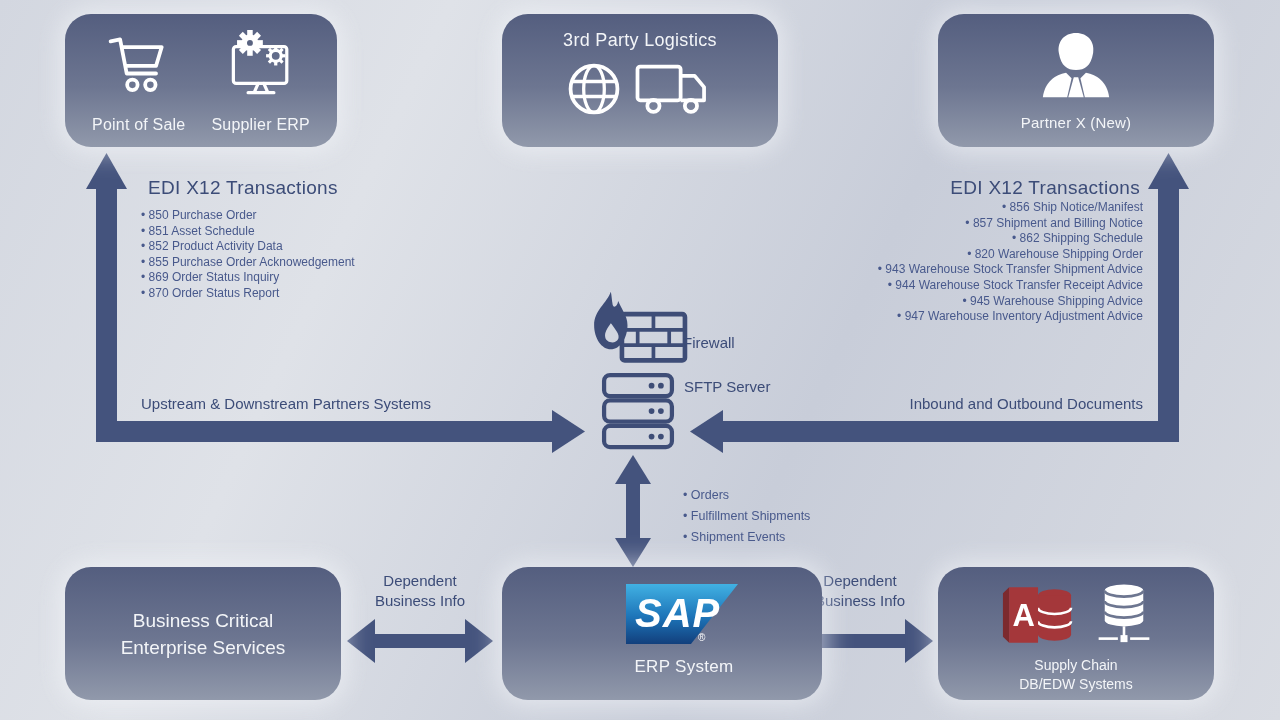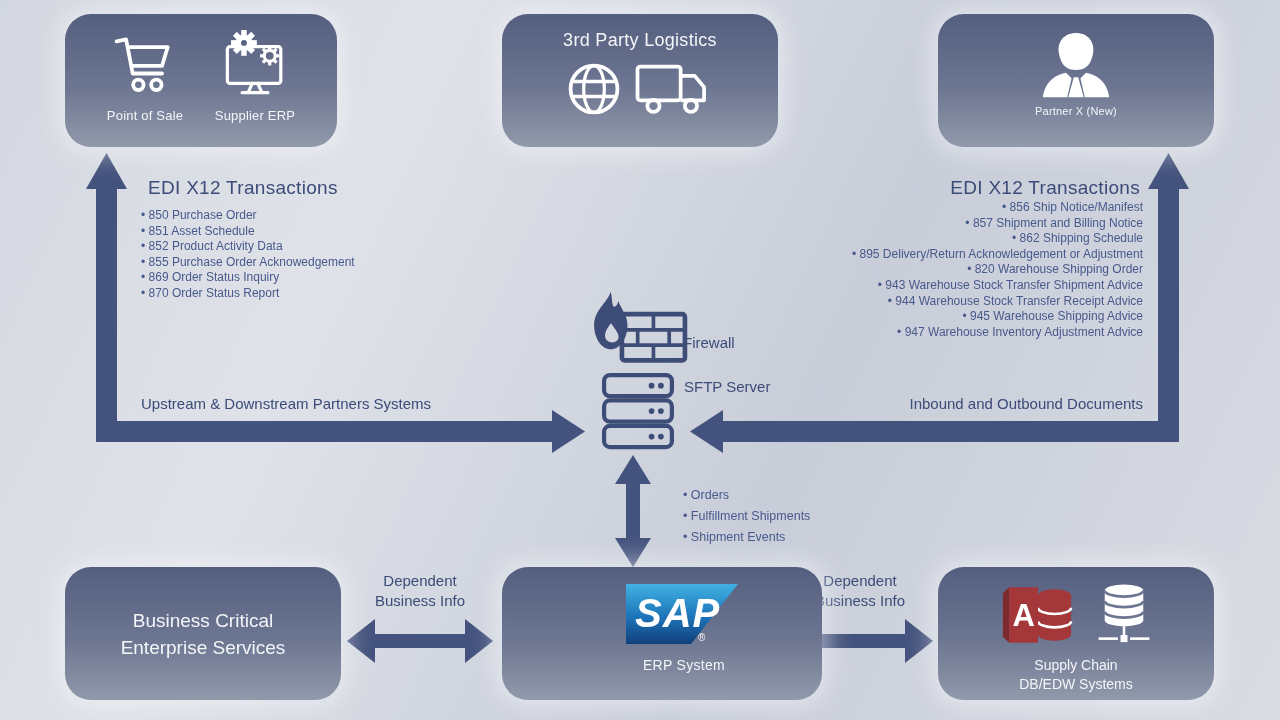--- a/index.html
+++ b/index.html
@@ -9,42 +9,42 @@
   .arrows{position:absolute;left:0;top:0;width:1280px;height:720px;}
   .arr{fill:var(--arrow);}
   .panel{position:absolute;border-radius:26px;
     background:linear-gradient(180deg,var(--box_top) 0%,#6d7691 55%,var(--box_bottom) 100%);
     box-shadow:0 0 24px 6px rgba(246,248,251,0.55);
     display:flex;flex-direction:column;align-items:center;color:var(--white_text);}
   .icon-white{color:#ffffff;}
   .icon-slate{color:var(--slate);position:absolute;}
   .pair-row{display:flex;gap:26px;margin-top:16px;}
   .pair{display:flex;flex-direction:column;align-items:center;}
-  .plabel{font-size:13px;font-weight:500;margin-top:8px;letter-spacing:.2px;}
+  .plabel{font-size:16px;font-weight:500;margin-top:16px;letter-spacing:.2px;}
   .box-title{font-size:18px;font-weight:500;margin-top:16px;letter-spacing:.3px;}
   .icons-row{display:flex;align-items:center;gap:10px;margin-top:8px;}
   .heading{position:absolute;font-size:19px;font-weight:500;color:var(--label);letter-spacing:.3px;}
   .elist{position:absolute;font-size:12px;color:var(--list);line-height:15.6px;font-weight:500;}
   .elist .li::before{content:"• ";}
   .elist.right{text-align:right;}
   .midlabel{position:absolute;font-size:15px;font-weight:500;color:var(--label);}
   .bullets{position:absolute;font-size:12.5px;font-weight:500;color:var(--list);line-height:21px;}
   .bullets .li::before{content:"• ";}
   .dep{position:absolute;width:150px;text-align:center;font-size:15px;font-weight:500;
     color:var(--label);line-height:20px;}
   .bigtext{font-size:19px;line-height:27px;font-weight:500;text-align:center;}
   .smalltext{font-size:14px;line-height:19px;font-weight:500;text-align:center;}
   .sap-wrap{position:relative;width:116px;height:62px;margin-top:17px;}
   .sap-logo{position:absolute;left:0;top:0;width:112px;height:60px;
     clip-path:polygon(0 0,100% 0,58% 100%,0 100%);
     background:linear-gradient(180deg,var(--sap_top) 0%,#1d74b8 55%,var(--sap_bottom) 100%);}
   .sap-text{position:absolute;left:9px;top:5px;font-size:40px;line-height:48px;
     font-weight:bold;font-style:italic;color:#fff;letter-spacing:1px;}
   .sap-reg{position:absolute;left:72px;top:48px;font-size:10px;color:#fff;}
-  .erp-label{font-size:14px;font-weight:500;margin-top:11px;letter-spacing:.3px;}
+  .erp-label{font-size:17px;font-weight:500;margin-top:11px;letter-spacing:.3px;}
 </style>
 </head>
 <body>
 
 <div class="stage">
 
   <svg class="arrows" viewBox="0 0 1280 720">
     <g>
       <polygon class="arr" points="96,181 117,181 117,421 552,421 552,442 96,442"></polygon>
       <polygon class="arr" points="86,189 127,189 106.5,153"></polygon>
@@ -138,39 +138,38 @@
     </div>
   </div>
 
   <div class="panel" style="left:938px;top:14px;width:276px;height:133px;">
     <svg class="icon-white" width="84" height="72" viewBox="0 0 76 64" style="margin-top:14px;">
       <path d="M38 4 C27 4 21 12 22.5 22 C23.5 28 25.5 32 28 34 C30.5 36.3 34 37.5 38 37.5 C42 37.5 45.5 36.3 48 34 C50.5 32 52.5 28 53.5 22 C55 12 49 4 38 4 Z" fill="currentColor"></path>
       <path d="M29 40 C19 42 10 48 8 62 L30 62 L34 45 Z" fill="currentColor"></path>
       <path d="M47 40 C57 42 66 48 68 62 L46 62 L42 45 Z" fill="currentColor"></path>
       <path d="M36 44 L40 44 L45 62 L31 62 Z" fill="currentColor"></path>
     </svg>
-    <div class="plabel" style="font-size:11px;margin-top:5px;">Partner X (New)</div>
+    <div class="plabel" style="font-size:15px;margin-top:14px;">Partner X (New)</div>
   </div>
 
   <div class="heading" style="left:148px;top:177px;">EDI X12 Transactions</div>
   <div class="elist" style="left:141px;top:208px;">
       <div class="li">850 Purchase Order</div>
       <div class="li">851 Asset Schedule</div>
       <div class="li">852 Product Activity Data</div>
       <div class="li">855 Purchase Order Acknowedgement</div>
       <div class="li">869 Order Status Inquiry</div>
       <div class="li">870 Order Status Report</div>
     </div>
 
   <div class="heading" style="right:140px;top:177px;text-align:right;">EDI X12 Transactions</div>
   <div class="elist right" style="right:137px;top:200px;">
       <div class="li">856 Ship Notice/Manifest</div>
       <div class="li">857 Shipment and Billing Notice</div>
       <div class="li">862 Shipping Schedule</div>
-      <div class="li">895 Delivery/Return Acknowledgement or Adjustment</div>
       <div class="li">820 Warehouse Shipping Order</div>
       <div class="li">943 Warehouse Stock Transfer Shipment Advice</div>
       <div class="li">944 Warehouse Stock Transfer Receipt Advice</div>
       <div class="li">945 Warehouse Shipping Advice</div>
       <div class="li">947 Warehouse Inventory Adjustment Advice</div>
     </div>
 
   <svg class="icon-slate" style="left:586px;top:290px;" width="108" height="76" viewBox="0 0 115 82">
     <rect x="38" y="26" width="68" height="50" rx="3" fill="none" stroke="currentColor" stroke-width="5"></rect>
     <line x1="38" y1="43" x2="106" y2="43" stroke="currentColor" stroke-width="4"></line>

